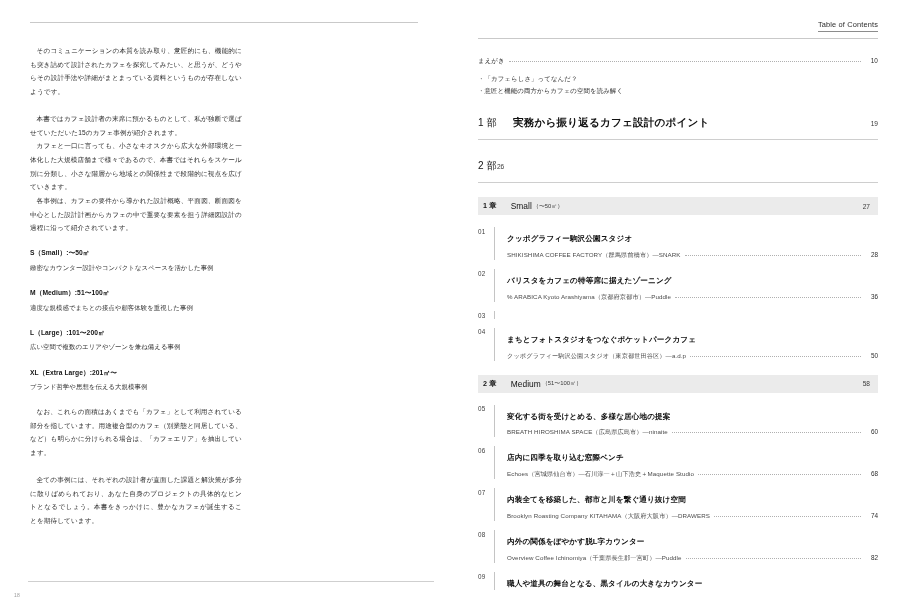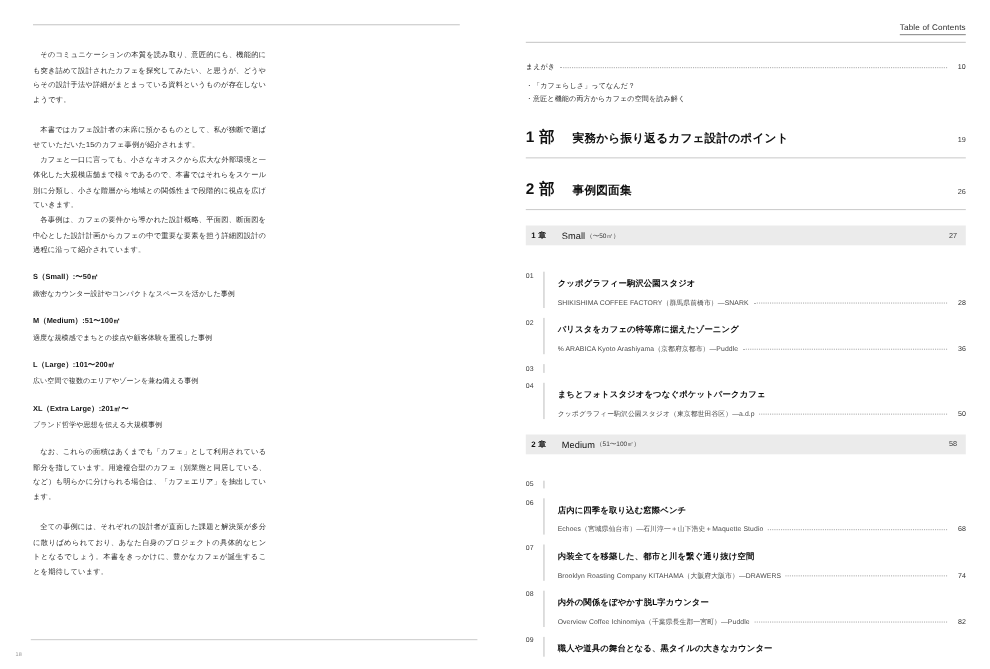--- a/index.html
+++ b/index.html
@@ -151,22 +151,22 @@
 
   
   .part-row {
     display: flex;
     align-items: baseline;
     margin-top: 19px;
     padding-bottom: 9px;
     border-bottom: 1px solid #cecece;
   }
   .part-no {
-    font-size: 14px;
-    font-weight: bold;
+    font-size: 10px;
+    font-weight: normal;
     color: #111;
     letter-spacing: 0.02em;
     white-space: nowrap;
   }
   .part-title {
     font-size: 10.6px;
     font-weight: bold;
     color: #111;
     letter-spacing: 0.015em;
     margin-left: 16px;
@@ -179,21 +179,21 @@
     white-space: nowrap;
   }
 
   
   .chapter-band {
     display: flex;
     align-items: center;
     background: #ebebeb;
     padding: 4px 6px 4px 5px;
     margin-top: 14px;
-    margin-bottom: 15px;
+    margin-bottom: 3px;
   }
   .chapter-no {
     font-size: 7.2px;
     font-weight: bold;
     color: #141414;
     white-space: nowrap;
     letter-spacing: 0.02em;
   }
   .bean-icon {
     display: inline-block;
@@ -355,21 +355,20 @@
     </div>
 
     <div class="part-row">
       <span class="part-no">1 部</span>
       <span class="part-title">実務から振り返るカフェ設計のポイント</span>
       <span class="part-page">19</span>
     </div>
 
     <div class="part-row">
       <span class="part-no">2 部</span>
-      <span class="part-title">事例図面集</span>
       <span class="part-page">26</span>
     </div>
 
     <div class="chapter-band">
       <span class="chapter-no">1 章</span>
       <span class="bean-icon"><span class="bean-s"></span></span>
       <span class="chapter-name">Small</span>
       <span class="chapter-range">（〜50㎡）</span>
       <span class="chapter-spacer"></span>
       <span class="chapter-page">27</span>
@@ -424,20 +423,28 @@
       <span class="bean-icon"><span class="bean-m"></span></span>
       <span class="chapter-name">Medium</span>
       <span class="chapter-range">（51〜100㎡）</span>
       <span class="chapter-spacer"></span>
       <span class="chapter-page">58</span>
     </div>
 
     <div class="entry">
       <span class="entry-no">05</span>
       <span class="entry-divider"></span>
+      <span class="entry-body">
+        <span class="entry-title">変化する街を受けとめる、多様な居心地の提案</span>
+        <span class="entry-sub-row">
+          <span class="entry-sub">BREATH HIROSHIMA SPACE（広島県広島市）—ninaite</span>
+          <span class="leader"></span>
+          <span class="entry-page">60</span>
+        </span>
+      </span>
     </div>
 
     <div class="entry">
       <span class="entry-no">06</span>
       <span class="entry-divider"></span>
       <span class="entry-body">
         <span class="entry-title">店内に四季を取り込む窓際ベンチ</span>
         <span class="entry-sub-row">
           <span class="entry-sub">Echoes（宮城県仙台市）—石川淳一＋山下浩史＋Maquette Studio</span>
           <span class="leader"></span>

